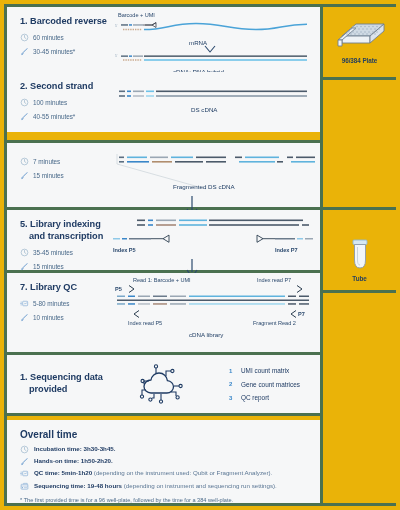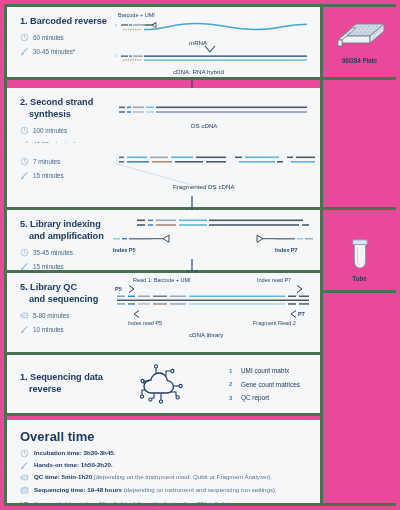--- a/index.html
+++ b/index.html
@@ -5,21 +5,21 @@
   * { box-sizing: border-box; margin: 0; padding: 0; }
   html, body {
     width: 400px; height: 510px;
     background: #ffffff;
     font-family: "Liberation Sans", sans-serif;
     overflow: hidden;
   }
   .page {
     position: relative;
     width: 400px; height: 510px;
-    background: #ec4899;
+    background: #eab308;
   }
 
   
   .frame-v-left   { position:absolute; left:4px;  top:4px;  width:3px;  height:502px; background:#4b7150; }
   .frame-v-mid    { position:absolute; left:320px;top:4px;  width:3px;  height:502px; background:#4b7150; }
   .frame-h-top    { position:absolute; left:4px;  top:4px;  width:392px;height:3px;  background:#4b7150; }
   .frame-h-bottom { position:absolute; left:4px;  top:503px;width:392px;height:3px;  background:#4b7150; }
   .frame-h-right-1{ position:absolute; left:320px;top:77px; width:76px; height:3px;  background:#4b7150; }
   .frame-h-right-2{ position:absolute; left:320px;top:207px;width:76px; height:3px;  background:#4b7150; }
   .frame-h-right-3{ position:absolute; left:320px;top:290px;width:76px; height:3px;  background:#4b7150; }
@@ -97,21 +97,21 @@
 
   
   .overall {
     position: absolute;
     left: 7px; top: 420px;
     width: 313px; height: 83px;
     background: #f6f7f8;
     padding: 9px 11px 0 13px;
   }
   .overall-title {
-    font-size: 13px;
+    font-size: 10px;
     font-weight: bold;
     color: #1f3b63;
     margin-bottom: 5px;
   }
   .ov-row {
     display:flex; align-items:flex-start; gap:5px;
     margin-bottom: 3.2px;
   }
   .ov-txt { font-size:6.2px; color:#2b4straight; }
   .ov-txt { font-size:6.2px; color:#2b4a70; line-height:1.15; }
@@ -197,25 +197,24 @@
       </svg>
       <div class="cap" style="left:62px; top:61px">cDNA: RNA hybrid</div>
     </div>
   </div>
 
   <svg style="position:absolute;left:185px;top:80px" width="14" height="20">
     <path d="M7 0v13" stroke="#2c4a6e" stroke-width="1.2"></path>
     <path d="M2 11l5 7 5-7" fill="none" stroke="#2c4a6e" stroke-width="1.2"></path>
   </svg>
 
-  <div class="panel" style="top:88px; height:60px">
+  <div class="panel" style="top:72px; height:60px">
     <div class="panel-left">
       <div class="step-title">
         <span>2. Second strand</span>
-        <span class="ind">synthesis</span>
       </div>
       <div class="time-row">
         <svg class="ic" viewBox="0 0 20 20">
           <circle cx="10" cy="10" r="7.5" fill="none" stroke="#9fb8cd" stroke-width="1.6"></circle>
           <path d="M10 5.5V10l3.2 2.2" fill="none" stroke="#9fb8cd" stroke-width="1.6" stroke-linecap="round"></path>
         </svg>
         <span class="tlabel">100 minutes</span>
       </div>
       <div class="time-row">
         <svg class="ic" viewBox="0 0 20 20">
@@ -298,21 +297,21 @@
 
   <svg style="position:absolute;left:185px;top:196px" width="14" height="22">
     <path d="M7 0v15" stroke="#2c4a6e" stroke-width="1.2"></path>
     <path d="M2 13l5 7 5-7" fill="none" stroke="#2c4a6e" stroke-width="1.2"></path>
   </svg>
 
   <div class="panel" style="top:210px; height:60px">
     <div class="panel-left">
       <div class="step-title">
         <span>5. Library indexing</span>
-        <span class="ind">and amplification</span>
+        <span class="ind">and transcription</span>
       </div>
       <div class="time-row">
         <svg class="ic" viewBox="0 0 20 20">
           <circle cx="10" cy="10" r="7.5" fill="none" stroke="#9fb8cd" stroke-width="1.6"></circle>
           <path d="M10 5.5V10l3.2 2.2" fill="none" stroke="#9fb8cd" stroke-width="1.6" stroke-linecap="round"></path>
         </svg>
         <span class="tlabel">35-45 minutes</span>
       </div>
       <div class="time-row">
         <svg class="ic" viewBox="0 0 20 20">
@@ -356,22 +355,21 @@
   </div>
 
   <svg style="position:absolute;left:185px;top:259px" width="14" height="20">
     <path d="M7 0v13" stroke="#2c4a6e" stroke-width="1.2"></path>
     <path d="M2 11l5 7 5-7" fill="none" stroke="#2c4a6e" stroke-width="1.2"></path>
   </svg>
 
   <div class="panel" style="top:273px; height:79px">
     <div class="panel-left">
       <div class="step-title">
-        <span>5. Library QC</span>
-        <span class="ind">and sequencing</span>
+        <span>7. Library QC</span>
       </div>
       <div class="time-row">
         <svg class="ic" viewBox="0 0 20 20">
           <path d="M2 13h2M1 10h3M2 7h2" stroke="#7fa9d4" stroke-width="1.2" stroke-linecap="round"></path>
           <rect x="6" y="5" width="11" height="10" rx="1.6" fill="none" stroke="#7fa9d4" stroke-width="1.4"></rect>
           <path d="M9 12l2-3 2 2 2-3.5" fill="none" stroke="#7fa9d4" stroke-width="1.1"></path>
         </svg>
         <span class="tlabel">5-80 minutes</span>
       </div>
       <div class="time-row">
@@ -420,21 +418,21 @@
       <div class="lbl" style="left:17px; top:47px">Index read P5</div>
       <div class="lbl" style="left:142px; top:47px">Fragment Read 2</div>
       <div class="cap" style="left:78px; top:58px">cDNA library</div>
     </div>
   </div>
 
   <div class="panel" style="top:355px; height:58px">
     <div class="panel-left">
       <div class="step-title" style="margin-top:8px">
         <span>1. Sequencing data</span>
-        <span class="ind">reverse</span>
+        <span class="ind">provided</span>
       </div>
     </div>
     <div class="panel-right">
       <svg style="position:absolute;left:22px;top:8px" width="56" height="44" viewBox="0 0 56 44">
         <path d="M18 30c-4 0-7-3-7-6.5s3-6.5 7-6.5c.6-4 4-7 8-7 4.5 0 8 3.3 8.4 7.6 3.4.3 6.1 3 6.1 6.2 0 3.4-3 6.2-6.6 6.2z" fill="none" stroke="#1f3b63" stroke-width="1.3" stroke-linejoin="round"></path>
         <g stroke="#1f3b63" stroke-width="1.1" fill="none">
           <path d="M23 10V5"></path>
             <circle cx="23" cy="3.4" r="1.6"></circle>
           <path d="M33 13V8h5"></path>
             <circle cx="39.4" cy="8" r="1.6"></circle>

